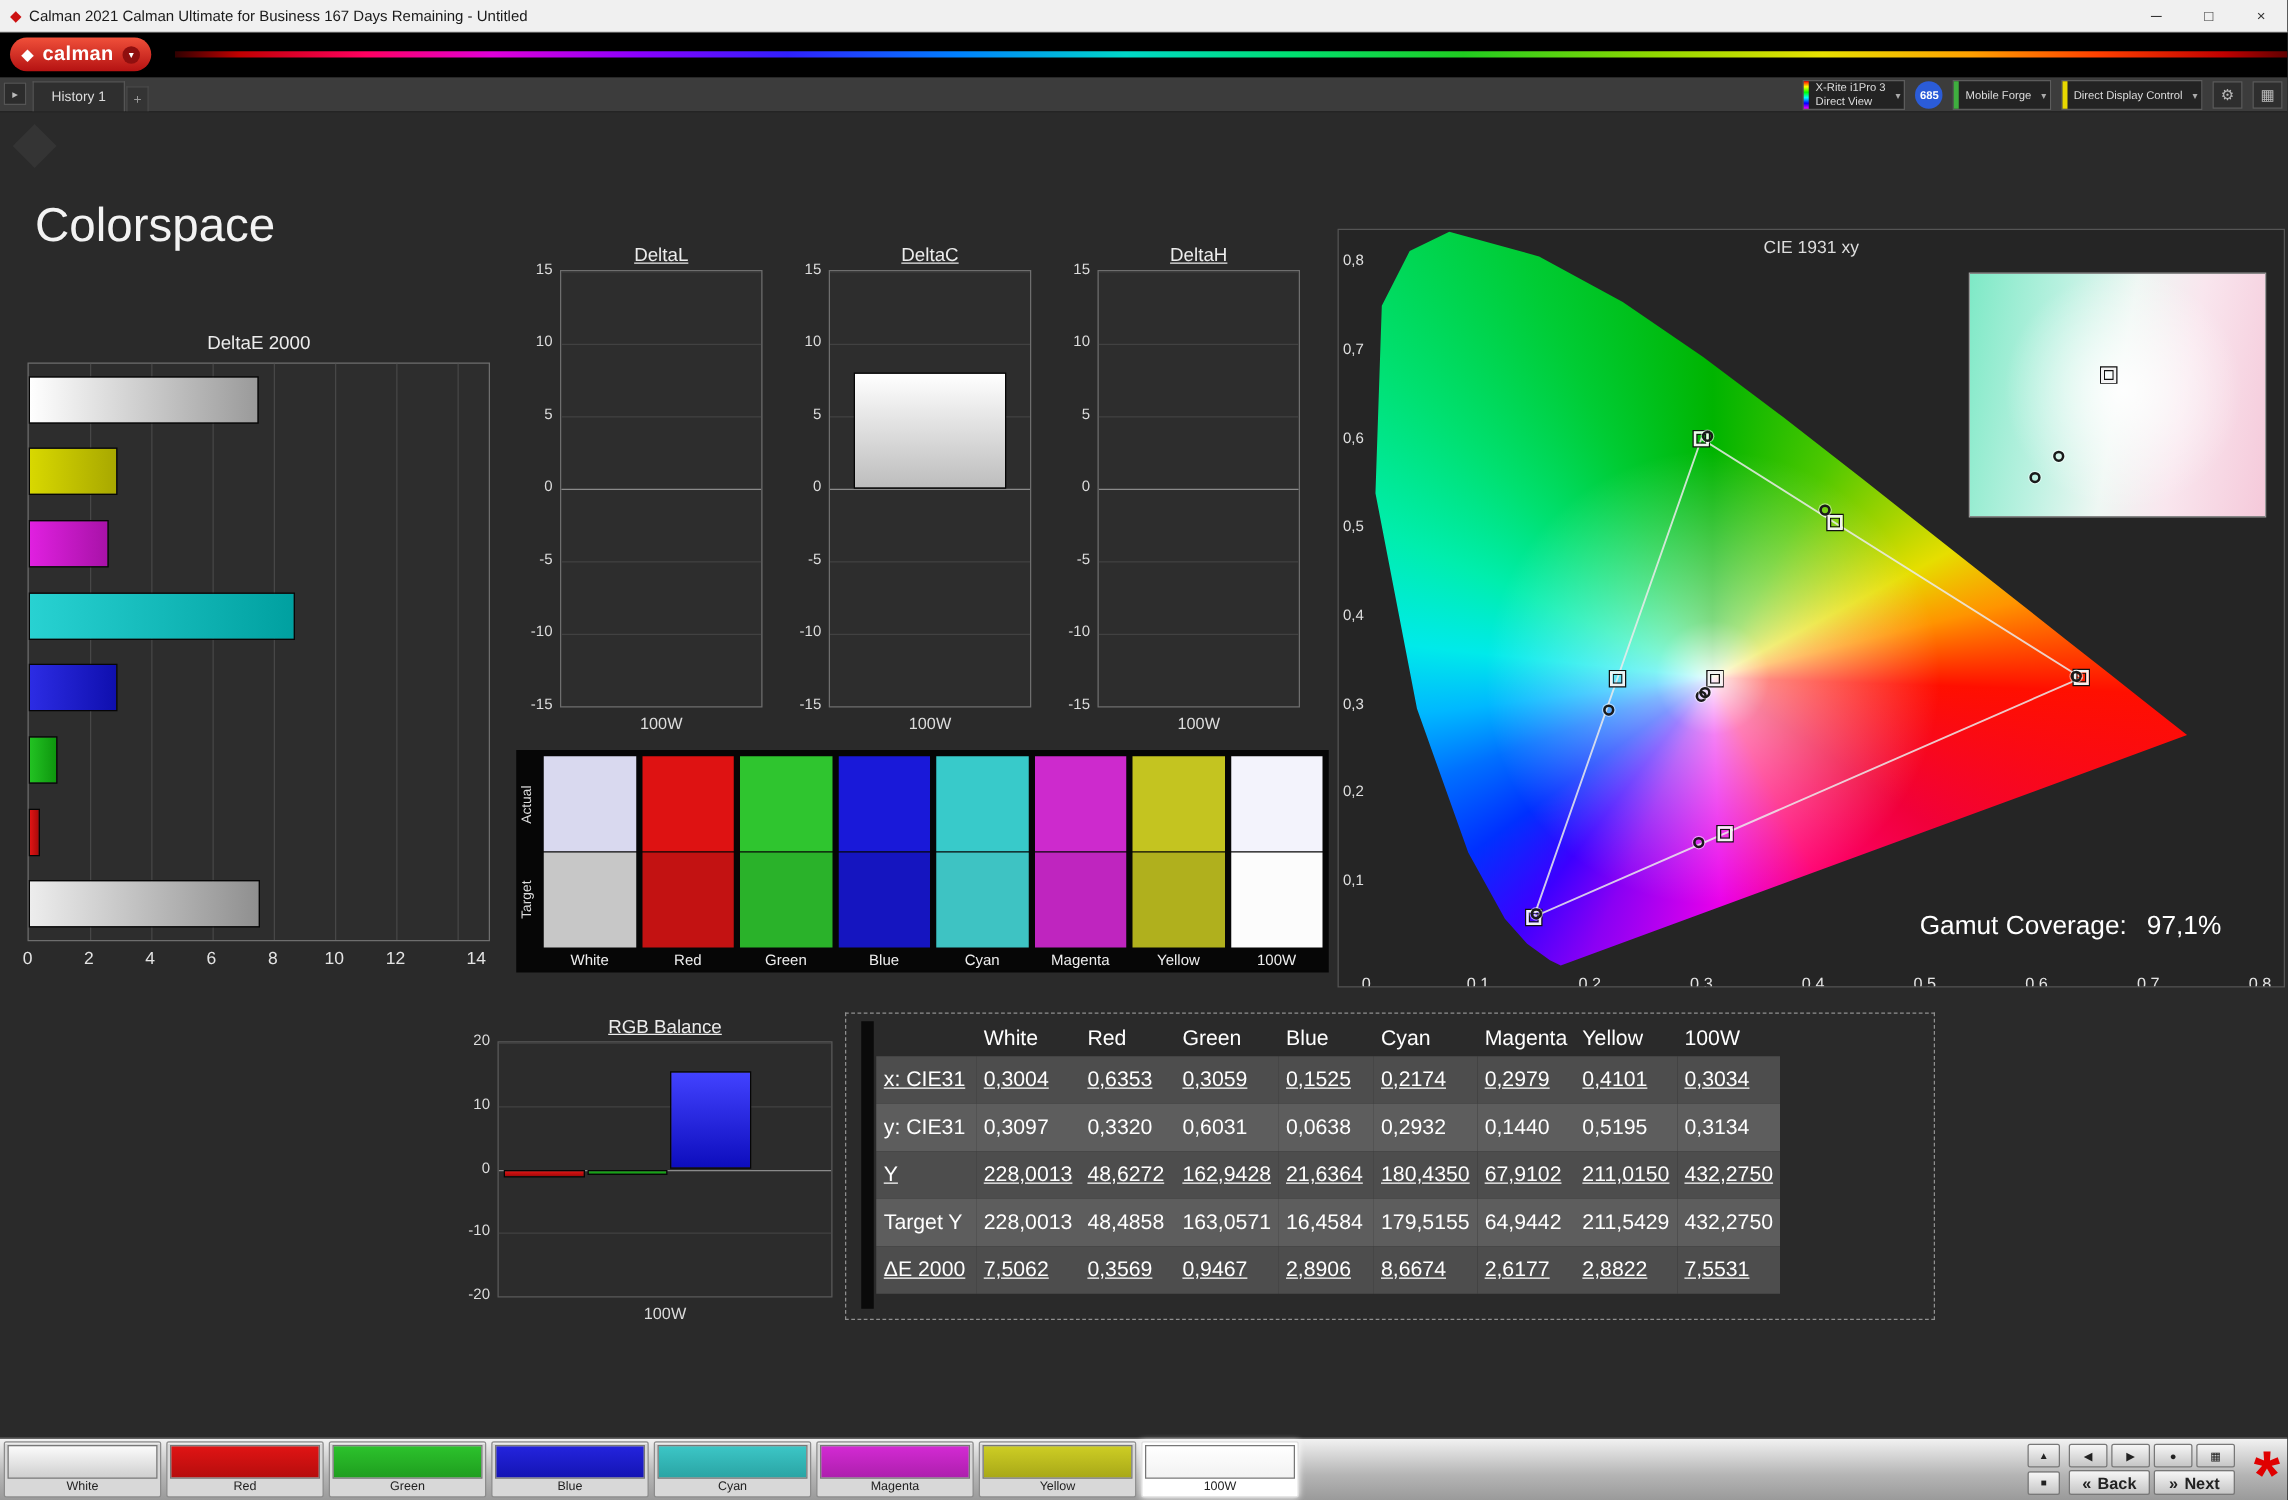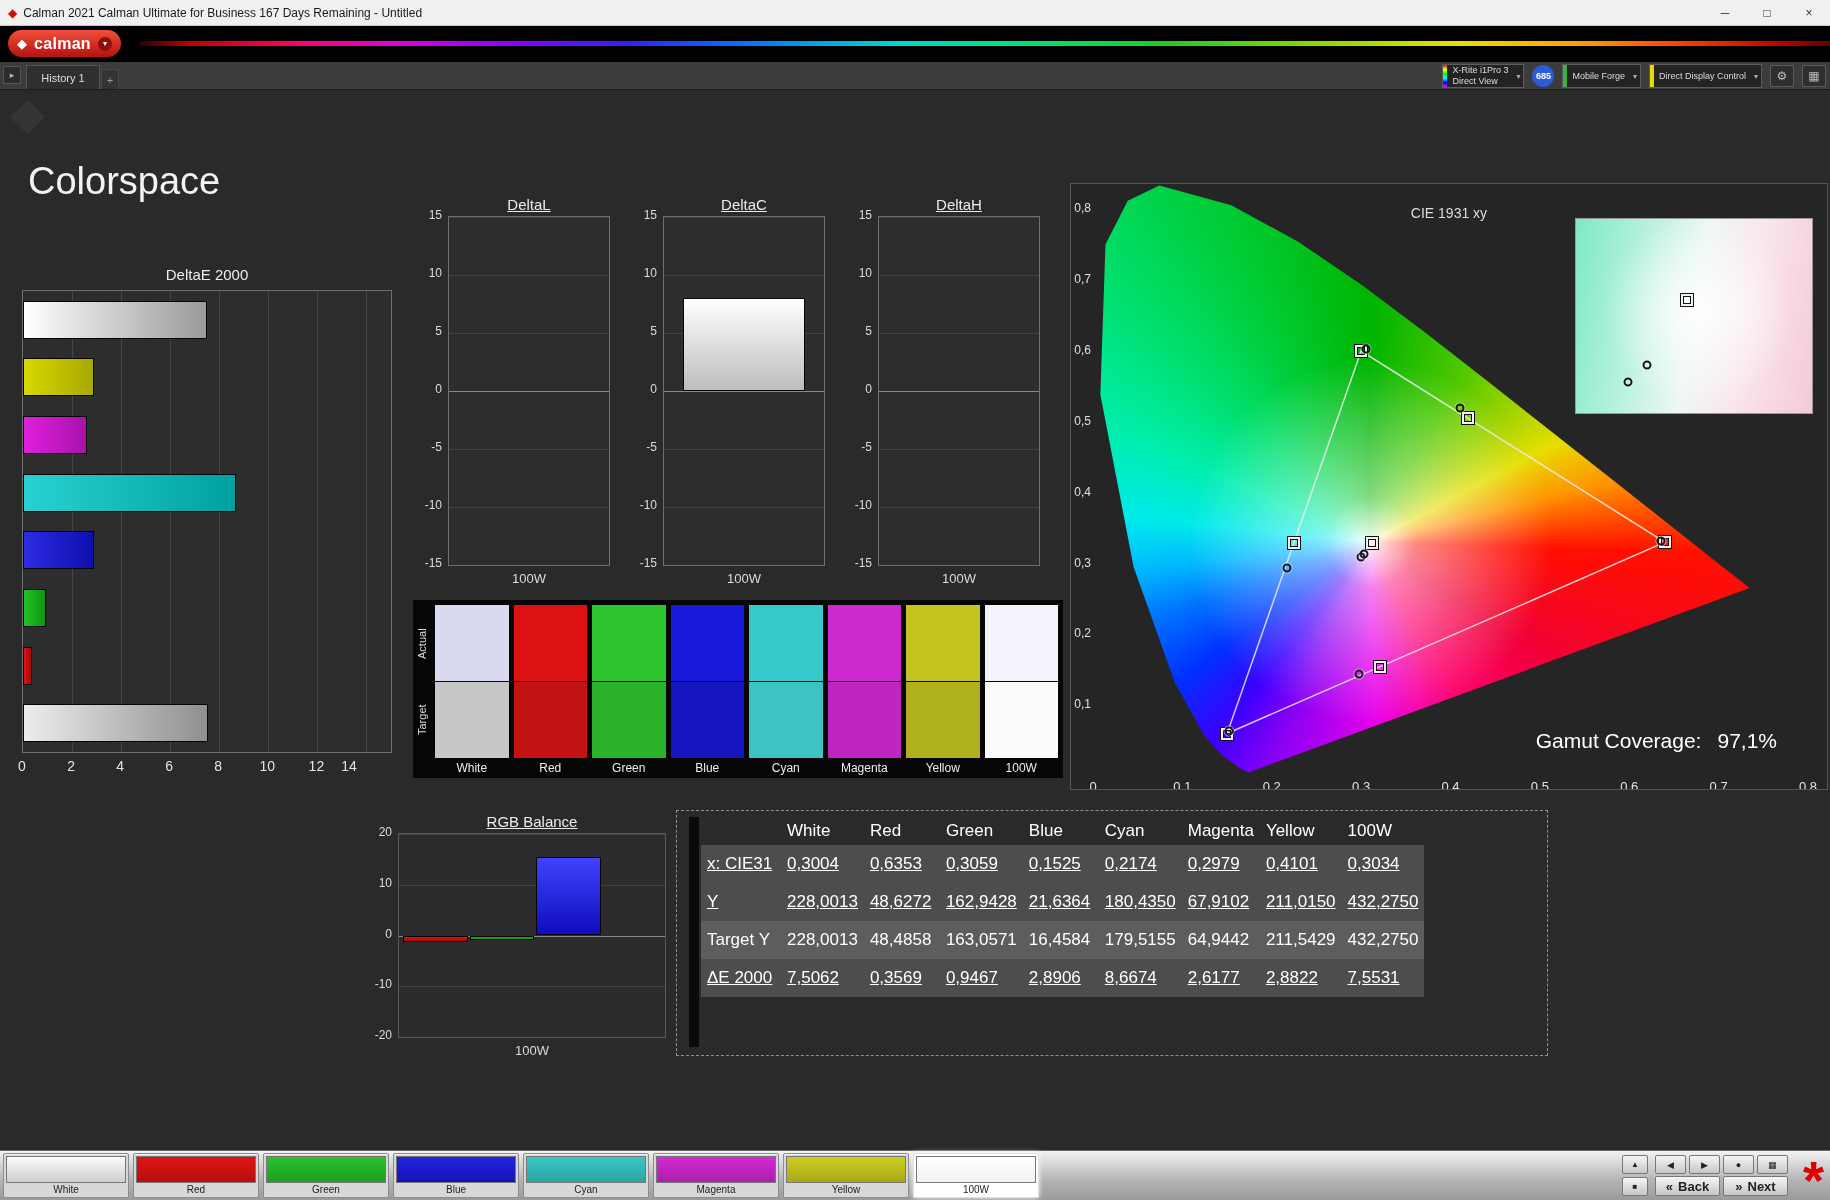--- a/index.html
+++ b/index.html
@@ -100,21 +100,21 @@
   .rot.target{top:84px;height:72px;}
   .strip-cols{flex:1;display:flex;gap:5px;padding:5px 5px 0 0;}
   .scol{flex:1;display:flex;flex-direction:column;}
   .sw{height:76px;}
   .sw + .sw{margin-top:1px;}
   .slab{height:19px;display:flex;align-items:center;justify-content:center;color:#eee;font-size:12px;}
 
   
   .cie{position:absolute;left:1070px;top:183px;width:758px;height:607px;background:#252525;
        border:1px solid #555;overflow:hidden;}
-  .cie-title{position:absolute;top:21px;left:0;right:0;text-align:center;color:#ddd;font-size:14px;}
+  .cie-title{position:absolute;top:5px;left:0;right:0;text-align:center;color:#ddd;font-size:14px;}
   .cie-plot{position:absolute;left:22px;top:-3px;width:715px;height:595px;}
   .horseshoe{position:absolute;inset:0;
     clip-path:polygon(21.76% 99.4%,20.55% 98.7%,18% 96.46%,15.51% 93.12%,11.41% 84.2%,
       5.68% 64.88%,1.03% 35.9%,1.74% 10.69%,4.86% 3.33%,9.29% 0.74%,19.34% 4.06%,
       28.7% 10.2%,37.7% 17.58%,46.64% 25.65%,55.51% 33.96%,64.06% 42.07%,71.9% 49.5%,
       78.38% 55.65%,83.23% 60.24%,86.44% 63.3%,89.88% 66.56%,91.84% 68.42%);
     background:
       radial-gradient(circle at 38.75%  60.7%, rgba(255,255,255,.95) 0%, rgba(255,255,255,.5) 8%, rgba(255,255,255,0) 32%),
       conic-gradient(from 0deg at 38.75% 60.7%,
         #00b400 0deg,#4ec800 28deg,#a4d400 48deg,#e6de00 62deg,#ff9400 76deg,#ff0f00 92deg,
@@ -264,21 +264,21 @@
       <div class="hbar" style="top: 413.188px; width: 185.303px; background: linear-gradient(90deg, rgb(237, 237, 237), rgb(143, 143, 143));"></div>
     </div>
   <div class="de-axis">
       <div class="axnum" style="left: 0px;">0</div>
       <div class="axnum" style="left: 49.0667px;">2</div>
       <div class="axnum" style="left: 98.1333px;">4</div>
       <div class="axnum" style="left: 147.2px;">6</div>
       <div class="axnum" style="left: 196.267px;">8</div>
       <div class="axnum" style="left: 245.333px;">10</div>
       <div class="axnum" style="left: 294.4px;">12</div>
-      <div class="axnum" style="left: 327px;">14</div>
+      <div class="axnum" style="left: 359px;">14</div>
     </div>
 
   <div class="vchart vc-l">
     <div class="chart-title vchart-title">DeltaL</div>
     <div class="vchart-body">
       <div class="vchart-ylabels">
           <div class="ynum" style="top: -8px;">15</div>
           <div class="ynum" style="top: 50px;">10</div>
           <div class="ynum" style="top: 108px;">5</div>
           <div class="ynum" style="top: 166px;">0</div>
@@ -501,20 +501,31 @@
           <tr class="odd">
             <td>x: CIE31</td>
             <td>0,3004</td>
             <td>0,6353</td>
             <td>0,3059</td>
             <td>0,1525</td>
             <td>0,2174</td>
             <td>0,2979</td>
             <td>0,4101</td>
             <td>0,3034</td>
+          </tr>
+          <tr class="even">
+            <td>y: CIE31</td>
+            <td>0,3097</td>
+            <td>0,3320</td>
+            <td>0,6031</td>
+            <td>0,0638</td>
+            <td>0,2932</td>
+            <td>0,1440</td>
+            <td>0,5195</td>
+            <td>0,3134</td>
           </tr>
           <tr class="odd">
             <td>Y</td>
             <td>228,0013</td>
             <td>48,6272</td>
             <td>162,9428</td>
             <td>21,6364</td>
             <td>180,4350</td>
             <td>67,9102</td>
             <td>211,0150</td>

